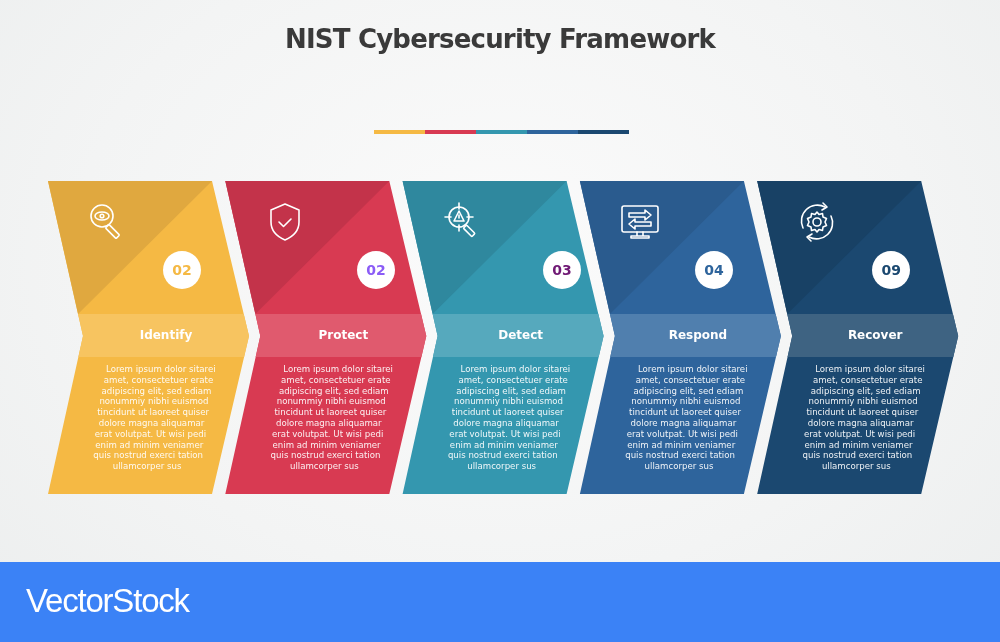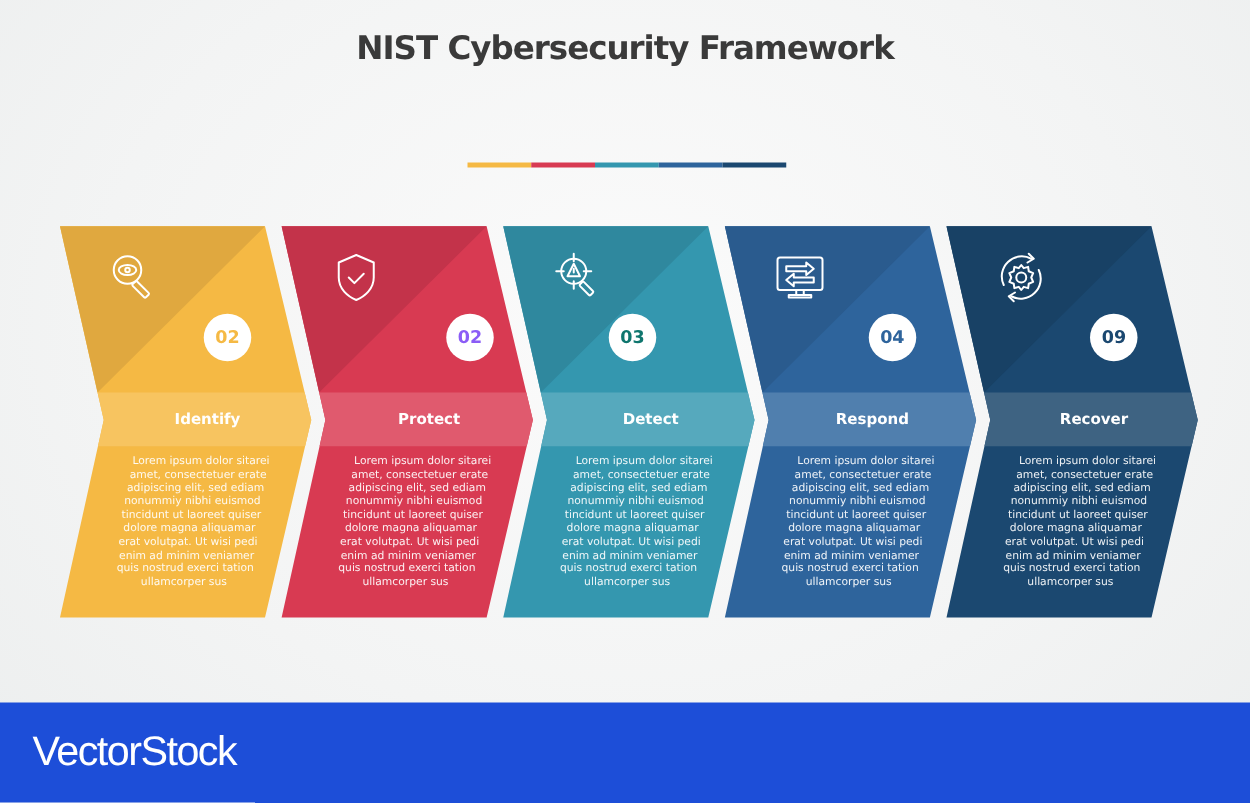--- a/index.html
+++ b/index.html
@@ -32,21 +32,21 @@
   }
   .body-text {
     position: absolute; top: 364px; width: 140px;
     font-family: "DejaVu Sans", sans-serif; font-size: 8.6px; line-height: 10.8px;
     color: rgba(255,255,255,0.92);
     text-align: center;
   }
   .body-text div { white-space: nowrap; }
   .icon { position: absolute; top: 198px; width: 48px; height: 48px; }
   .footer {
-    position: absolute; left: 0; top: 562px; width: 1000px; height: 80px; background: #1d4ed8;
+    position: absolute; left: 0; top: 562px; width: 1000px; height: 80px; background: #3b82f6;
   }
   .brand {
     position: absolute; left: 26px; top: 20px; color: #fff;
     font-family: "Liberation Sans", sans-serif; font-size: 33px; letter-spacing: -1.2px;
   }
   .url {
     position: absolute; right: 28px; top: 29px; color: #fff;
     font-family: "Liberation Sans", sans-serif; font-size: 22px; letter-spacing: -0.6px;
   }
 </style>
@@ -121,21 +121,21 @@
       <div style="margin-left: 20.4px;">quis nostrud exerci tation</div>
       <div style="margin-left: 18.2px;">ullamcorper sus</div>
     </div>
     <div class="icon" style="left: 438.6px;"><svg width="48" height="48" viewBox="0 0 48 48" fill="none" stroke="#fff" stroke-width="1.6" stroke-linejoin="round" stroke-linecap="round">
         <circle cx="20" cy="19" r="10"></circle>
         <path d="M20 5 V11 M20 27 V33 M6 19 H12 M28 19 H34"></path>
         <path d="M20 13 L25 23 H15 Z"></path>
         <path d="M20 17 V20"></path>
         <rect x="28" y="27" width="4.5" height="12" rx="1" transform="rotate(-45 30 33)"></rect>
       </svg></div>
-    <div class="num" style="left: 487px; color: #0f766e;">03</div>
+    <div class="num" style="left: 543px; color: #701a75;">03</div>
     <div class="step-label" style="left: 445.6px;">Detect</div>
     <div class="body-text" style="left: 422.6px;">
       <div style="margin-left: 38px;">Lorem ipsum dolor sitarei</div>
       <div style="margin-left: 35.8px;">amet, consectetuer erate</div>
       <div style="margin-left: 33.6px;">adipiscing elit, sed ediam</div>
       <div style="margin-left: 31.4px;">nonummiy nibhi euismod</div>
       <div style="margin-left: 29.2px;">tincidunt ut laoreet quiser</div>
       <div style="margin-left: 27px;">dolore magna aliquamar</div>
       <div style="margin-left: 24.8px;">erat volutpat. Ut wisi pedi</div>
       <div style="margin-left: 22.6px;">enim ad minim veniamer</div>

